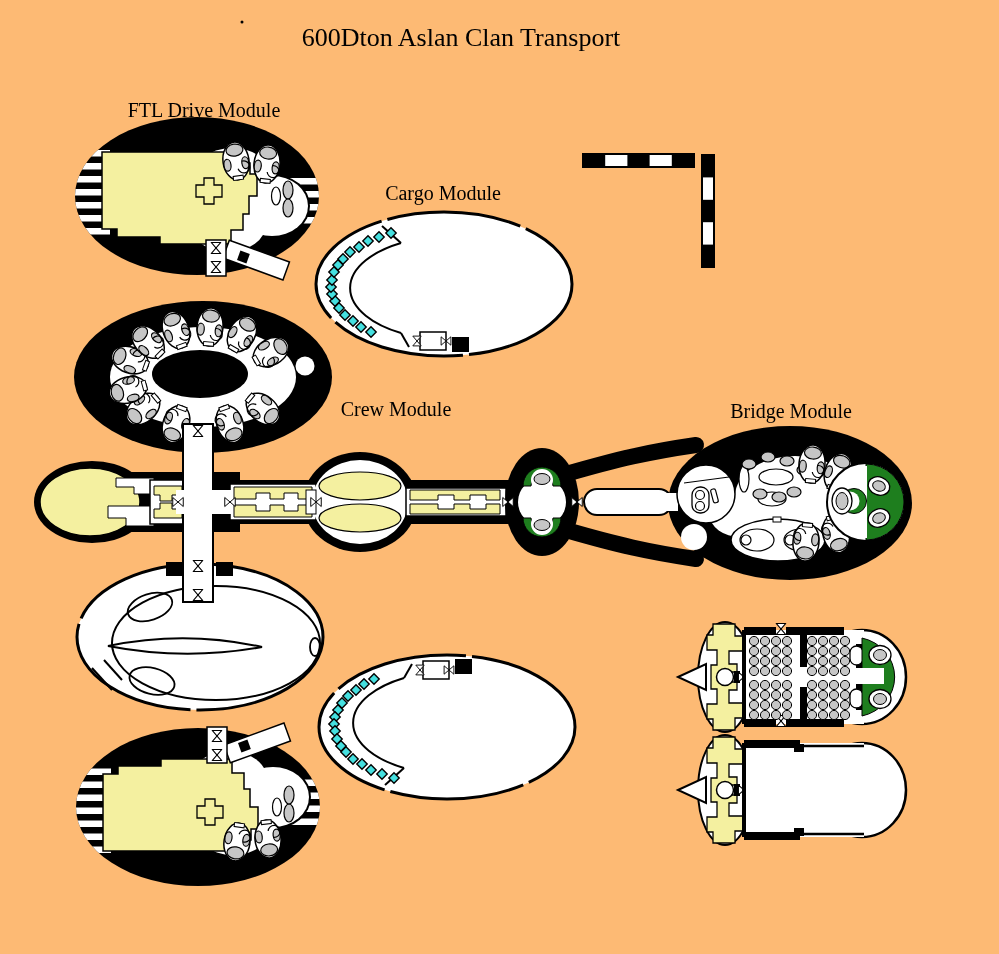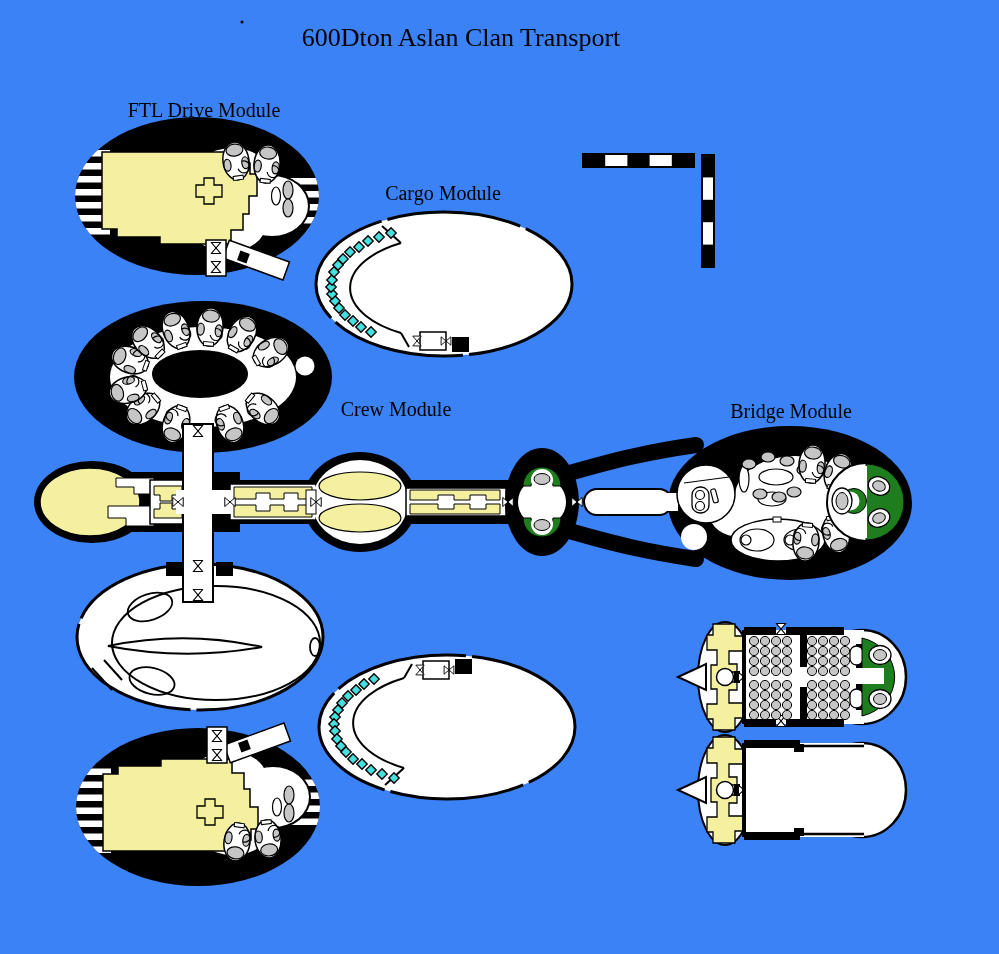--- a/index.html
+++ b/index.html
@@ -1,16 +1,16 @@
 <!DOCTYPE html>
 <html style="--ink: #000000; --machinery_yellow: #F4F0A0; --cargo_seat_cyan: #45E0E0; --bridge_green: #1E7E1E; --furniture_gray: #C6C6C6; --background: #FFFFFF;"><head>
 <meta charset="utf-8">
 <style>
   html,body{margin:0;padding:0;background:#fff;}
-  .stage{position:relative;width:999px;height:954px;background:#3b82f6;overflow:hidden;}
+  .stage{position:relative;width:999px;height:954px;background:#fdba74;overflow:hidden;}
   svg{position:absolute;left:0;top:0;}
   text{font-family:"Liberation Serif","DejaVu Serif",serif;fill:#000;}
   .title-text{font-size:26px;}
   .module-label{font-size:20px;}
   .c-yellow{fill:var(--machinery_yellow,#F4F0A0);}
   .c-cyan{fill:var(--cargo_seat_cyan,#45E0E0);}
   .c-green{fill:var(--bridge_green,#1E7E1E);}
   .c-gray{fill:var(--furniture_gray,#C6C6C6);}
 </style>
 </head>

